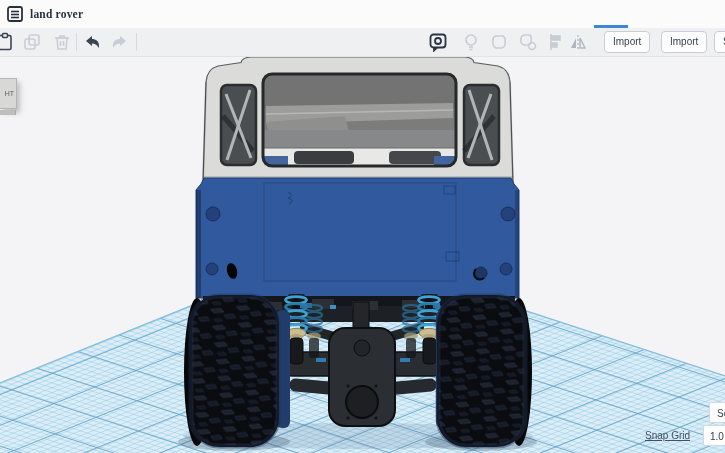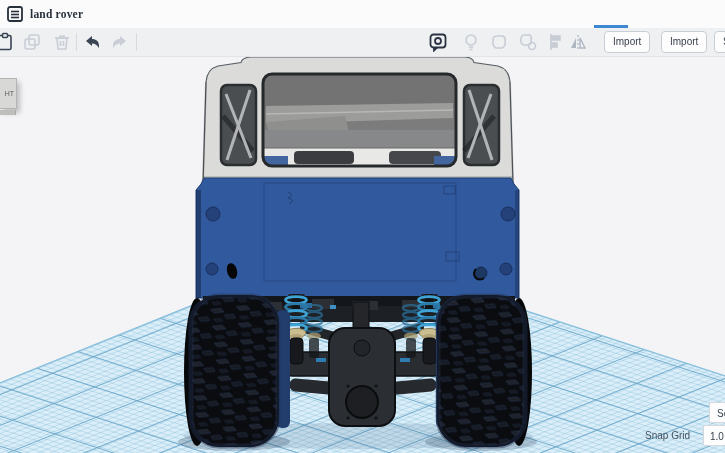--- a/index.html
+++ b/index.html
@@ -46,21 +46,21 @@
     position:absolute;left:0;top:54px;width:15px;height:5px;background:#bebebd;
     border-right:1px solid #a8a8a6;z-index:20;
   }
   
   .settings-btn{
     position:absolute;left:709px;top:346px;width:60px;height:21px;background:#fdfdfd;
     border:1px solid #d5d8db;border-radius:2px;font-size:10px;color:#39424e;
     line-height:21px;padding-left:7px;box-sizing:border-box;cursor:pointer;z-index:20;
   }
   .snap-label{
-    position:absolute;left:645px;top:374px;font-size:10px;color:#46515f;z-index:20;
+    position:absolute;left:645px;top:374px;font-size:10px;color:#46515f;z-index:20;text-decoration:underline;
   }
   .snap-value{
     position:absolute;left:703px;top:369px;width:50px;height:21px;background:#fdfdfd;
     border:1px solid #d5d8db;border-radius:2px;font-size:10px;color:#39424e;
     line-height:21px;padding-left:6px;box-sizing:border-box;cursor:pointer;z-index:20;
     white-space:nowrap;overflow:hidden;
   }
   svg{display:block;}
 </style>
 </head>

